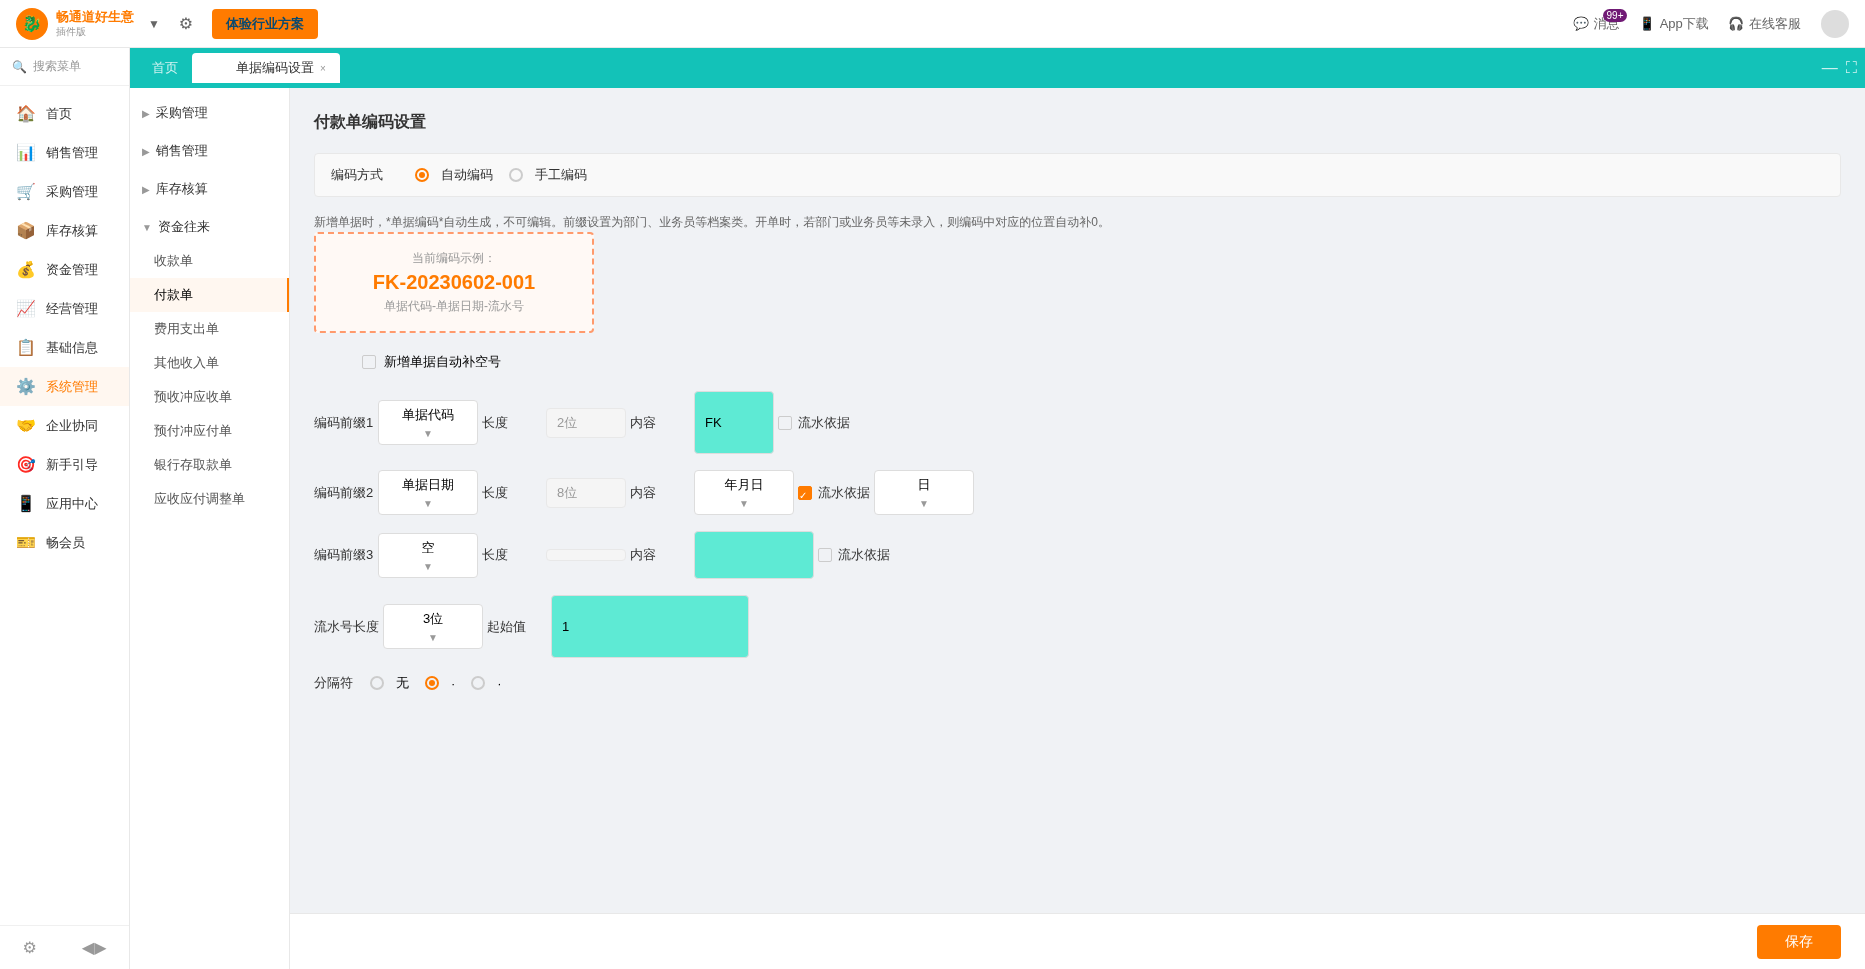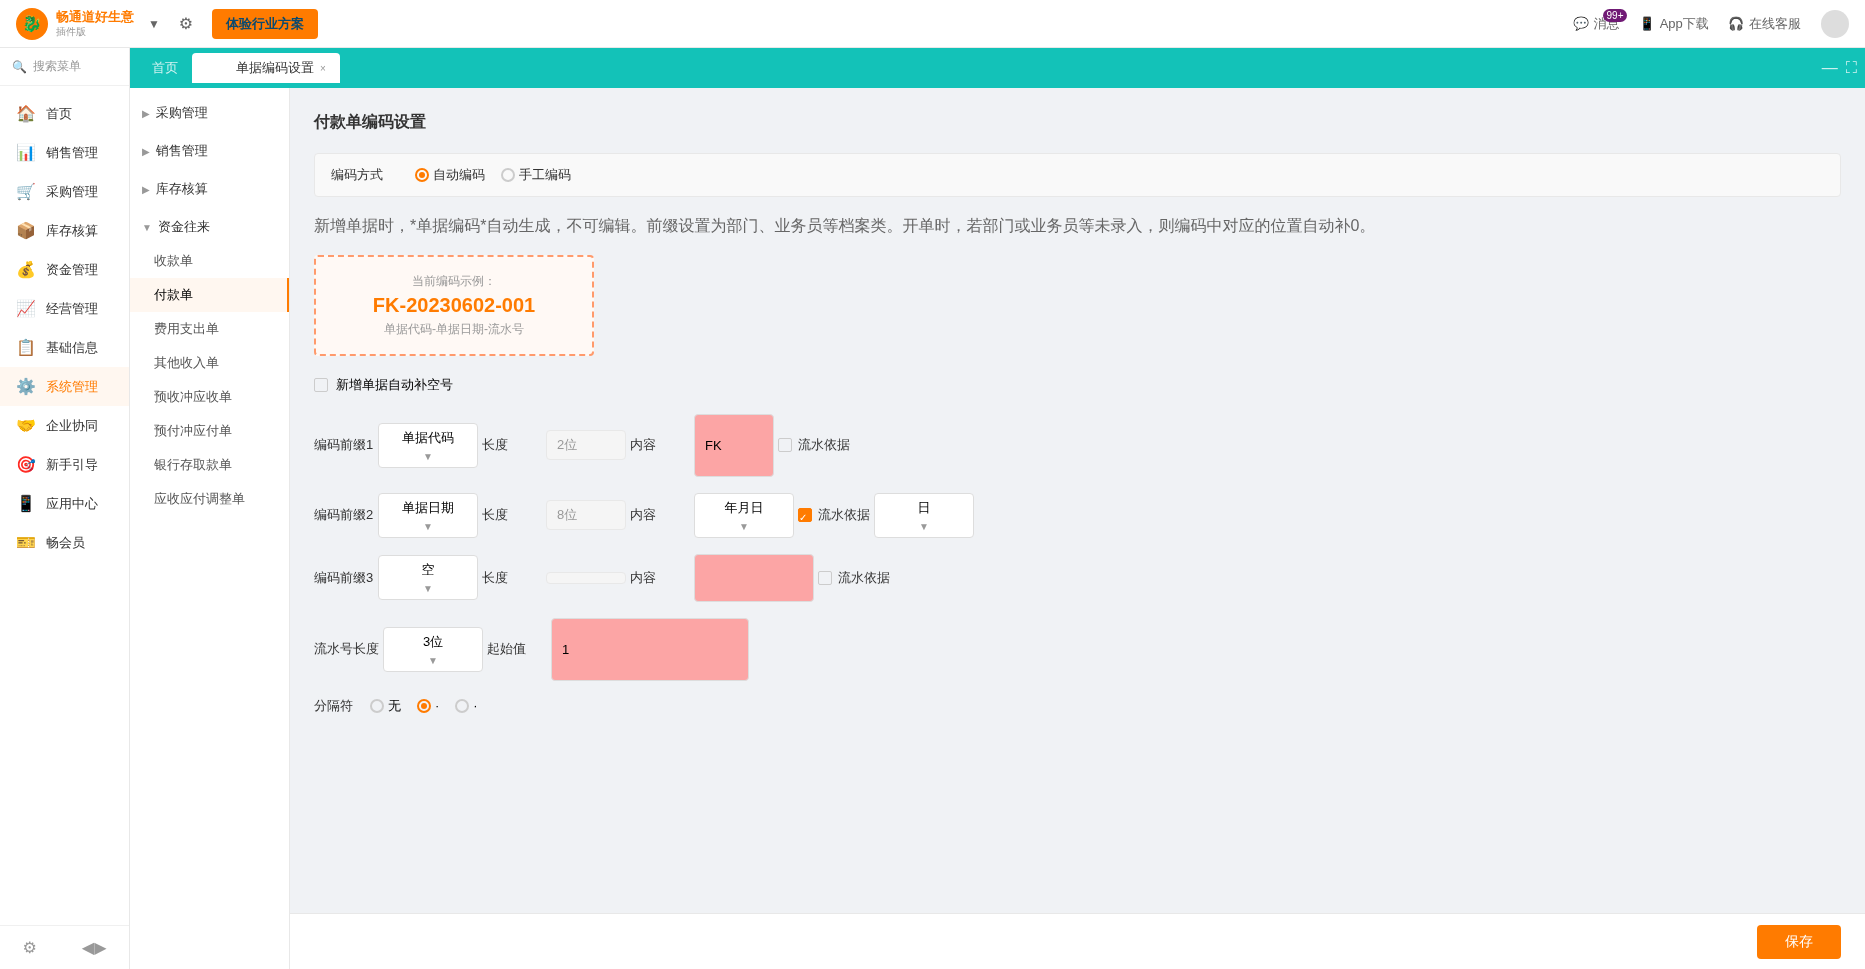--- a/index.html
+++ b/index.html
@@ -280,21 +280,21 @@
     }
     .coding-method label { font-size: 13px; color: #333; }
     .radio-group {
       display: flex;
       align-items: center;
       gap: 16px;
     }
     .radio-item {
       display: flex;
       align-items: center;
-      gap: 4px;
+      gap: 12px;
       cursor: pointer;
       font-size: 13px;
     }
     .radio-dot {
       width: 14px;
       height: 14px;
       border-radius: 50%;
       border: 2px solid #ccc;
       display: flex;
       align-items: center;
@@ -306,23 +306,22 @@
     .radio-dot.checked::after {
       content: '';
       width: 6px;
       height: 6px;
       border-radius: 50%;
       background: #ff7b00;
     }
 
     
     .info-text {
-      font-size: 16px;
+      font-size: 12px;
       color: #666;
-      margin-bottom: 16px;
       line-height: 1.6;
     }
 
     
     .code-preview {
       display: inline-block;
       border: 2px dashed #ff9a6c;
       background: #fff9f5;
       border-radius: 4px;
       padding: 16px 24px;
@@ -340,20 +339,21 @@
       color: #999;
       margin-top: 4px;
     }
 
     
     .auto-fill-row {
       display: flex;
       align-items: center;
       gap: 8px;
       margin-bottom: 20px;
+      margin-left: 48px;
     }
     .checkbox-box {
       width: 14px;
       height: 14px;
       border: 1px solid #ccc;
       border-radius: 2px;
       cursor: pointer;
     }
     .checkbox-box.checked {
       background: #ff7b00;
@@ -383,21 +383,21 @@
       cursor: pointer;
       font-size: 13px;
       min-width: 100px;
       flex-direction: column;
     }
     .form-select .arrow { color: #999; font-size: 10px; }
     .form-input {
       border: 1px solid #ddd;
       border-radius: 4px;
       padding: 23px 10px;
-      background: #fca5a5;
+      background: #5eead4;
       font-size: 13px;
       min-width: 80px;
     }
 
     .checkbox-inline {
       display: flex;
       align-items: center;
       gap: 6px;
       font-size: 13px;
       color: #333;

